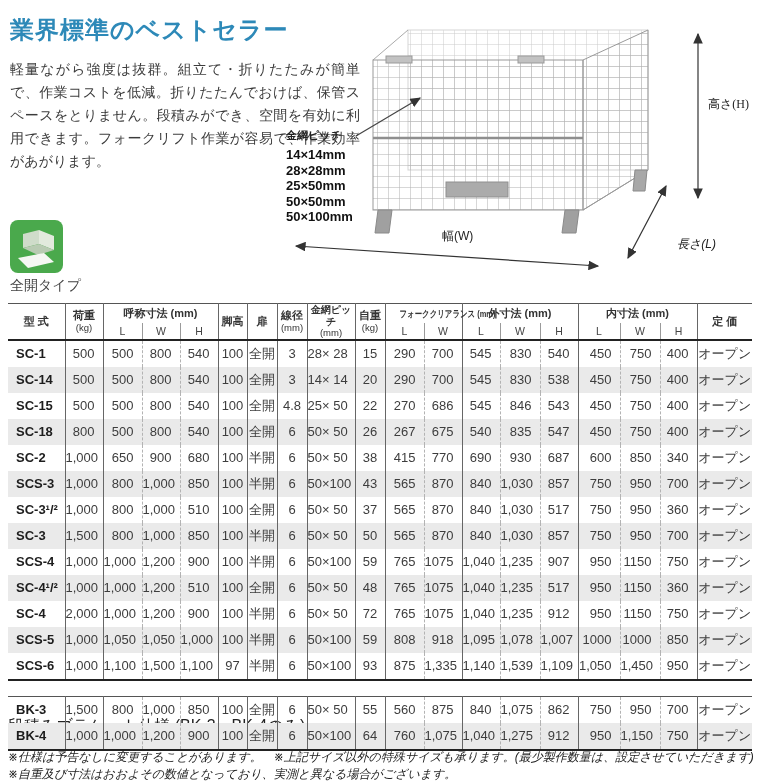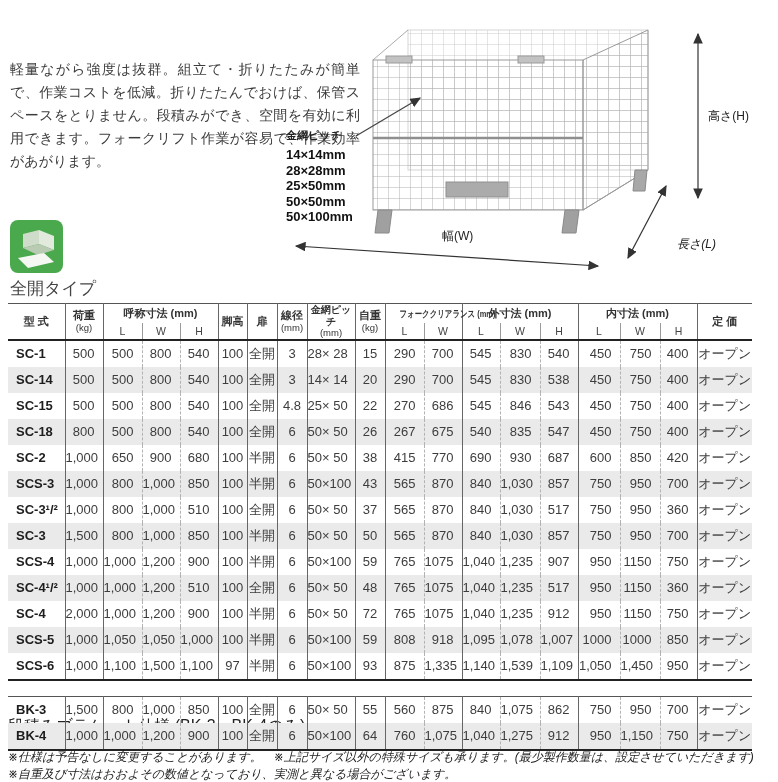--- a/index.html
+++ b/index.html
@@ -5,29 +5,29 @@
   html,body{margin:0;padding:0;background:#fff;}
   body{font-family:"Liberation Sans","DejaVu Sans",sans-serif;}
   .sheet{position:relative;width:778px;height:782px;background:#fff;overflow:hidden;color:#333;}
 
   
   .page-title{position:absolute;left:10px;top:14px;font-size:24px;font-weight:bold;color:#2d89b8;letter-spacing:1px;white-space:nowrap;}
   .desc{position:absolute;left:10px;top:58px;width:350px;font-size:14px;line-height:23px;color:#3c3c3c;text-align:justify;}
   .types{position:absolute;left:10px;top:220px;display:flex;gap:10px;}
   .type{width:56px;text-align:center;}
   .type svg{display:block;}
-  .type-label{font-size:17px;color:#444;margin-top:4px;white-space:nowrap;}
+  .type-label{font-size:14px;color:#444;margin-top:4px;white-space:nowrap;}
 
   
   .figure{position:absolute;left:278px;top:0;width:500px;height:300px;}
   .figure svg{position:absolute;left:0;top:0;}
   .pitch-label{position:absolute;left:8px;top:128px;font-size:11px;font-weight:bold;color:#222;}
   .pitch-list{position:absolute;left:8px;top:147px;font-size:13px;font-weight:bold;color:#111;line-height:15.5px;}
   .dim{position:absolute;font-size:12px;color:#222;white-space:nowrap;}
-  .dim-h{left:430px;top:108px;}
+  .dim-h{left:430px;top:96px;font-family:Liberation Serif, serif;}
   .dim-l{left:399px;top:236px;font-style:italic;}
   .dim-w{left:164px;top:228px;}
 
   
   table.spec{position:absolute;left:8px;border-collapse:collapse;table-layout:fixed;width:744px;
     border-top:1px solid #555;border-bottom:2px solid #222;font-size:13px;color:#3d3d3d;}
   .main-table{top:303px;}
   .bk-table{top:696px;}
   thead{border-bottom:2px solid #222;}
   th{font-weight:bold;color:#333;font-size:11px;padding:0;line-height:1.15;text-align:center;}
@@ -47,20 +47,21 @@
   tr.shaded{background:#eaeaea;}
 
   .section-title{position:absolute;left:8px;top:716px;font-size:16px;color:#222;white-space:nowrap;}
   .notes{position:absolute;left:8px;top:749px;font-size:12px;line-height:16.5px;color:#222;white-space:nowrap;font-style:italic;}
 </style>
 </head>
 <body>
 
 <div class="sheet">
 
+  <div class="page-title">業界標準のベストセラー</div>
   <div class="desc">軽量ながら強度は抜群。組立て・折りたたみが簡単で、作業コストを低減。折りたたんでおけば、保管スペースをとりません。段積みができ、空間を有効に利用できます。フォークリフト作業が容易で、作業効率があがります。</div>
 
   <div class="types">
     <div class="type">
       <span>
         <svg width="53" height="53" viewBox="0 0 53 53">
           <rect width="53" height="53" rx="8" fill="#4aa94c"></rect>
           <polygon points="13,14 29,10 29,24 13,28" fill="#cfdcca"></polygon>
           <polygon points="29,10 44,16 44,30 29,24" fill="#e2eadd"></polygon>
           <polygon points="13,28 29,24 44,30 28,35" fill="#b9cbb3"></polygon>
@@ -266,21 +267,21 @@
           <td class="ctr bs">6</td>
           <td class="pitch bs">50× 50</td>
           <td class="ctr bs">38</td>
           <td class="num bd">415</td>
           <td class="num bs">770</td>
           <td class="num bd">690</td>
           <td class="num bd">930</td>
           <td class="num bs">687</td>
           <td class="num bd">600</td>
           <td class="num bd">850</td>
-          <td class="num bs">420</td>
+          <td class="num bs">340</td>
           <td class="ctr">オープン</td>
         </tr>
         <tr class="shaded">
           <td class="model bs">SCS-3</td>
           <td class="num bs">1,000</td>
           <td class="num bd">800</td>
           <td class="num bd">1,000</td>
           <td class="num bs">850</td>
           <td class="ctr bs">100</td>
           <td class="ctr bs">半開</td>

